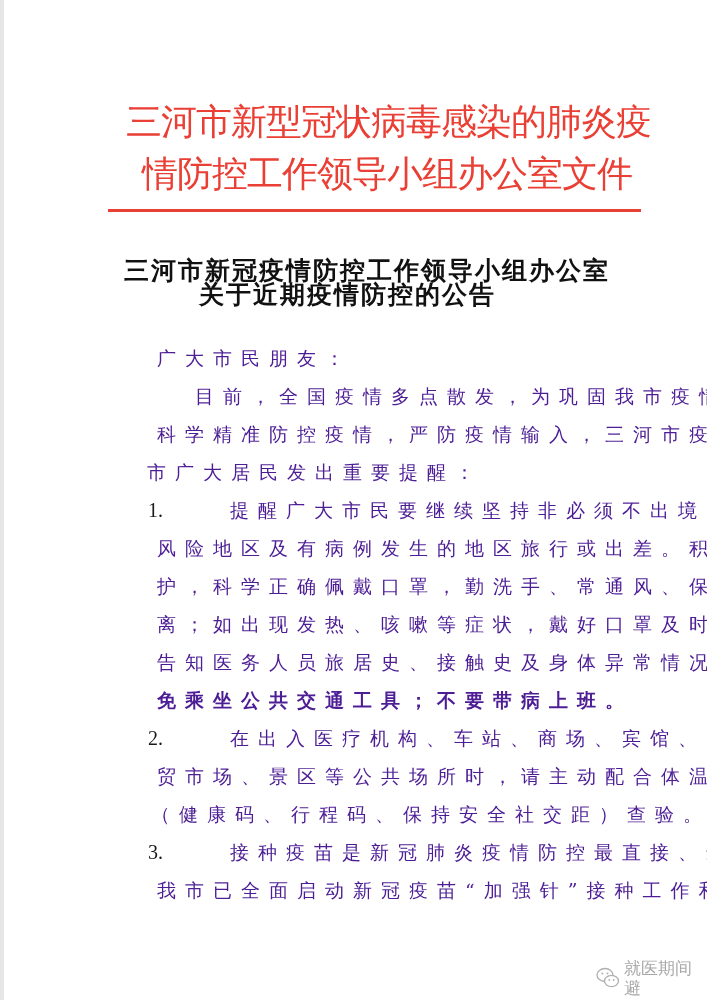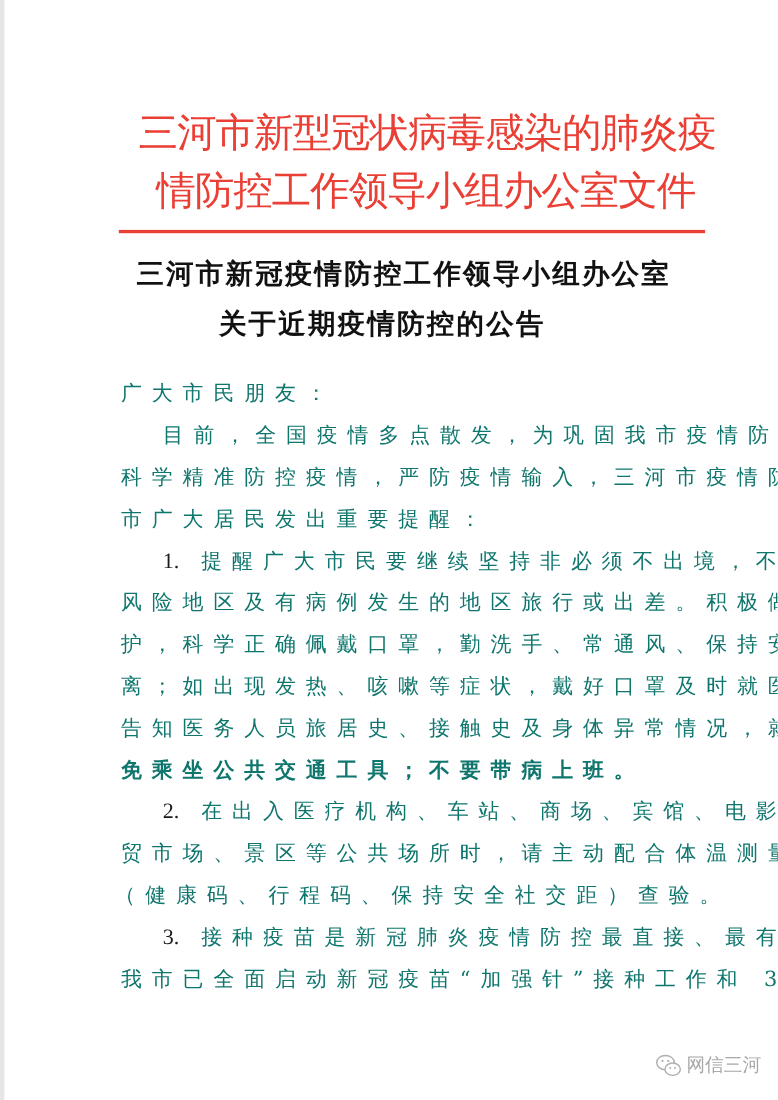--- a/index.html
+++ b/index.html
@@ -45,30 +45,31 @@
   .doc-title {
     position: absolute;
     font-family: "DejaVu Sans", "Liberation Sans", sans-serif;
     font-weight: bold;
     font-size: 25px;
     line-height: 26px;
     letter-spacing: 2px;
     color: #111;
     white-space: nowrap;
   }
-  .doc-title.l1 { top: 236px; left: 124px; }
+  .doc-title.l1 { top: 258px; left: 124px; }
   .doc-title.l2 { top: 282px; left: 199px; }
   .body-line {
     position: absolute;
     font-family: "DejaVu Serif", "Liberation Serif", serif;
     font-size: 19px;
     line-height: 22px;
     letter-spacing: 9px;
-    color: #0f766e;
+    color: #4c1d95;
     white-space: nowrap;
+    margin-left: 47px;
   }
   .num {
     position: absolute;
     font-family: "Liberation Serif", "DejaVu Serif", serif;
     font-size: 20px;
     line-height: 22px;
     color: #1a1a1a;
   }
   .watermark {
     position: absolute;
@@ -93,21 +94,21 @@
 <div class="red-header l2">情防控工作领导小组办公室文件</div>
 <div class="red-rule"></div>
 
 <div class="doc-title l1">三河市新冠疫情防控工作领导小组办公室</div>
 <div class="doc-title l2">关于近期疫情防控的公告</div>
 
 <div class="body-line" style="top:347px; left:110px;">广大市民朋友：</div>
 
 <div class="body-line" style="top:385px; left:148px;">目前，全国疫情多点散发，为巩固我市疫情防控成果，</div>
 <div class="body-line" style="top:423px; left:110px;">科学精准防控疫情，严防疫情输入，三河市疫情防控办向全</div>
-<div class="body-line" style="top:461px; left:110px;">市广大居民发出重要提醒：</div>
+<div class="body-line" style="top:461px; left:100px;">市广大居民发出重要提醒：</div>
 
 <div class="num" style="top:499px; left:148px;">1.</div>
 <div class="body-line" style="top:499px; left:183px;">提醒广大市民要继续坚持非必须不出境，不去中高</div>
 <div class="body-line" style="top:537px; left:110px;">风险地区及有病例发生的地区旅行或出差。积极做好个人防</div>
 <div class="body-line" style="top:575px; left:110px;">护，科学正确佩戴口罩，勤洗手、常通风、保持安全社交距</div>
 <div class="body-line" style="top:613px; left:110px;">离；如出现发热、咳嗽等症状，戴好口罩及时就医，并主动</div>
 <div class="body-line" style="top:651px; left:110px;">告知医务人员旅居史、接触史及身体异常情况，就医期间避</div>
 <div class="body-line" style="top:689px; left:110px;font-weight:bold;">免乘坐公共交通工具；不要带病上班。</div>
 
 <div class="num" style="top:727px; left:148px;">2.</div>
@@ -123,14 +124,14 @@
   <span>
     <svg width="24" height="22" viewBox="0 0 24 22">
       <ellipse cx="9" cy="8" rx="8" ry="6.5" fill="none" stroke="#b0b0b0" stroke-width="1.3"></ellipse>
       <circle cx="6.3" cy="6.5" r="1" fill="#b0b0b0"></circle>
       <circle cx="11.5" cy="6.5" r="1" fill="#b0b0b0"></circle>
       <ellipse cx="15.5" cy="14" rx="7" ry="5.6" fill="#ffffff" stroke="#b0b0b0" stroke-width="1.3"></ellipse>
       <circle cx="13.3" cy="13" r="0.9" fill="#b0b0b0"></circle>
       <circle cx="17.7" cy="13" r="0.9" fill="#b0b0b0"></circle>
     </svg>
   </span>
-  <span>网信三河</span>
+  <span>就医期间避</span>
 </div>
 
 </body></html>

